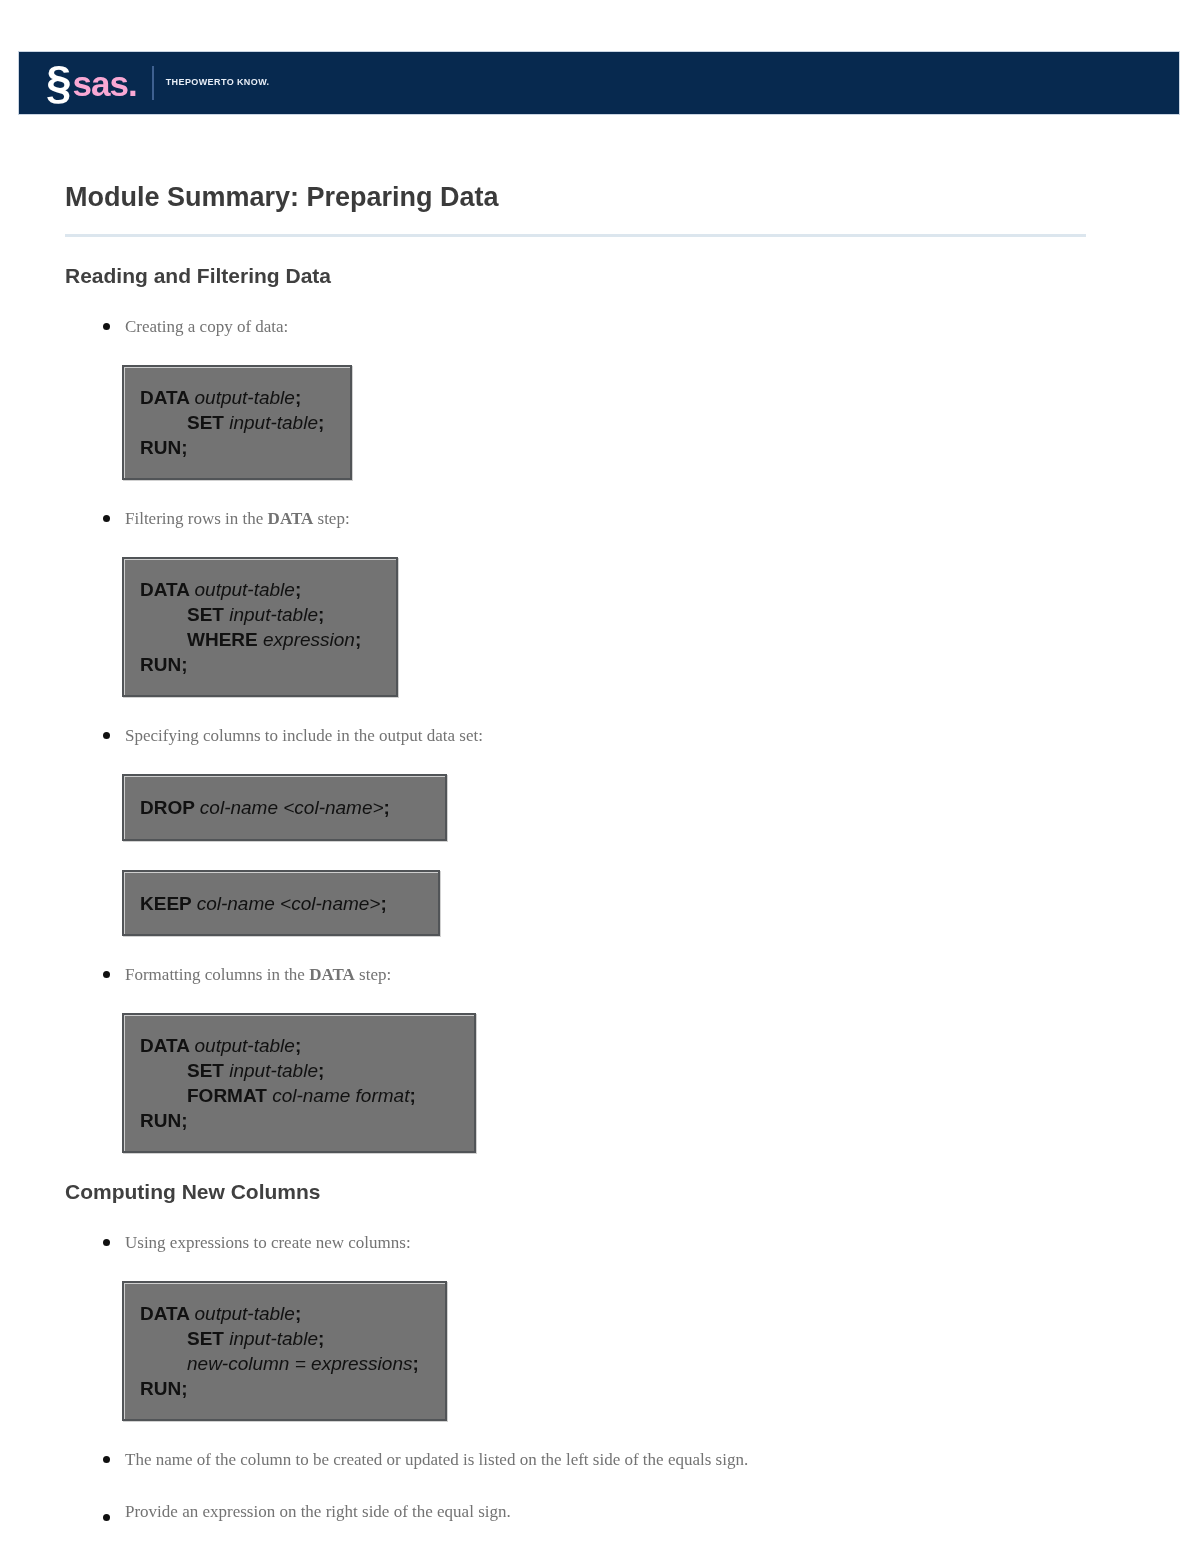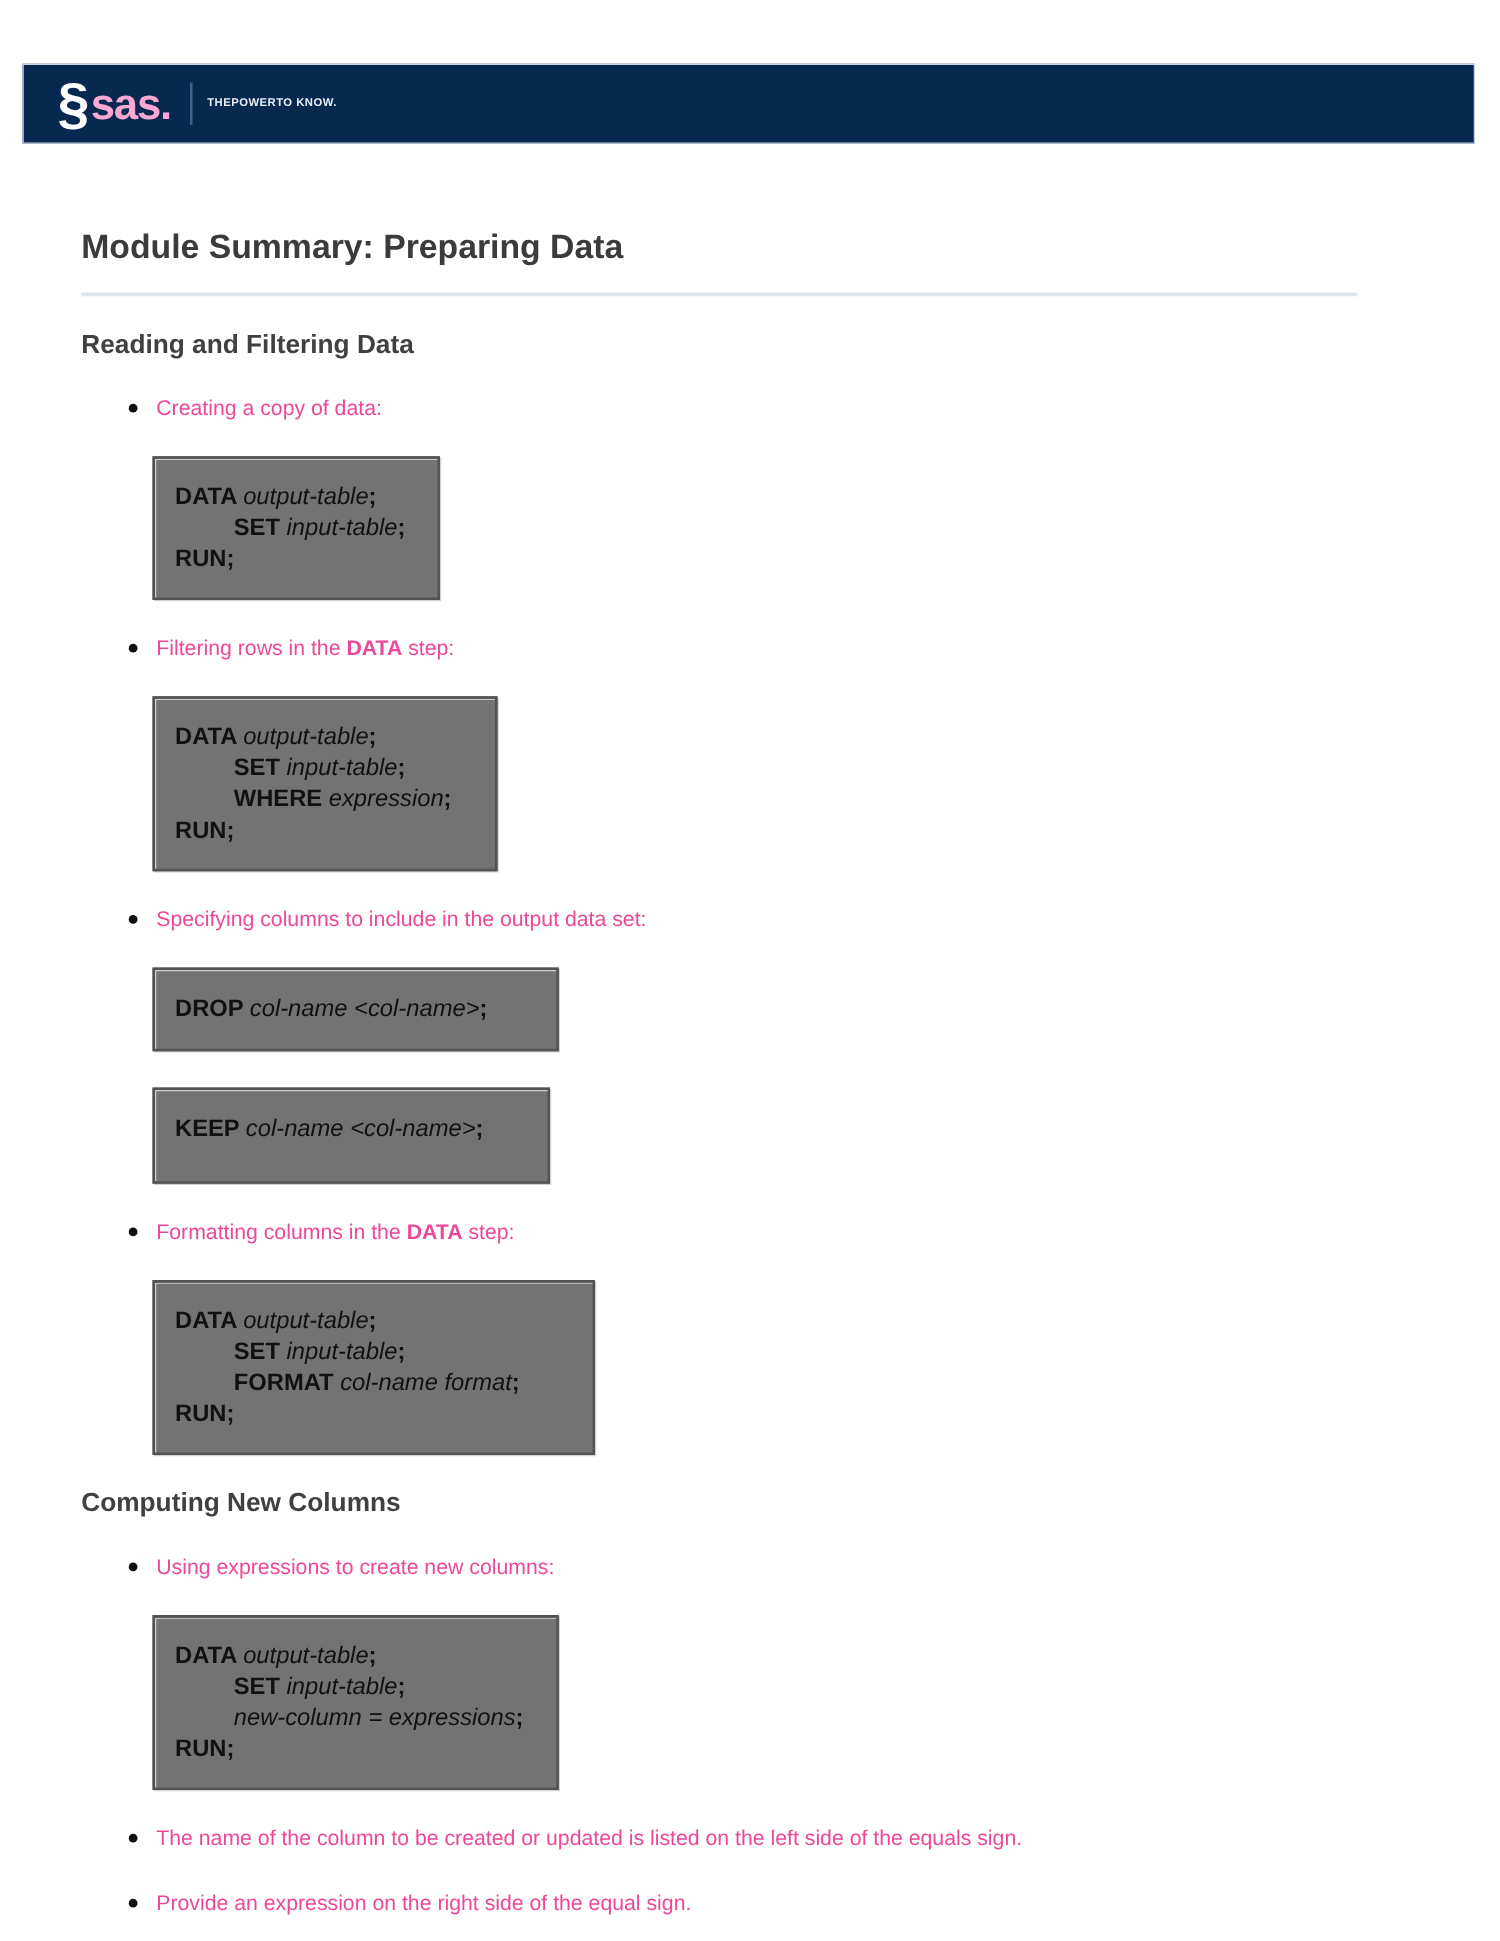--- a/index.html
+++ b/index.html
@@ -75,23 +75,24 @@
     font-weight: 700;
     color: #404040;
   }
 
   .bullet {
     display: flex;
     align-items: flex-start;
     margin-top: 29px;
     font-size: 17px;
     line-height: 19px;
-    color: #ec4899;
-  }
-  .bullet.spaced { margin-top: 33px; }
+    color: #737373;
+    font-family: Liberation Serif, serif;
+  }
+  .bullet.spaced { margin-top: 33px; align-items: flex-end; }
   .dot {
     flex: none;
     width: 7px;
     height: 7px;
     border-radius: 50%;
     background: #101010;
     margin: 6px 15px 0 38px;
   }
   .btext b { font-weight: 700; }
 
@@ -103,21 +104,21 @@
     border: 2px solid #515457;
     box-shadow: inset 1px 1px 0 rgba(255,255,255,0.65), 1px 1px 0 rgba(0,0,0,0.18);
     padding: 18px 22px 18px 16px;
     font-size: 19px;
     line-height: 25px;
     color: #111111;
   }
   .w-copy   { min-width: 230px; }
   .w-filter { min-width: 276px; }
   .w-drop   { min-width: 325px; padding-top: 19px; padding-bottom: 19px; }
-  .w-keep   { min-width: 318px; padding-top: 19px; padding-bottom: 29px; }
+  .w-keep   { min-width: 318px; padding-top: 19px; padding-bottom: 18px; }
   .w-format { min-width: 354px; }
   .w-newcol { min-width: 325px; }
 
   .cl { white-space: pre; }
   .cl .kw { font-weight: 700; }
   .cl .it { font-style: italic; }
   .ind { padding-left: 47px; }
 </style>
 </head>
 <body>

